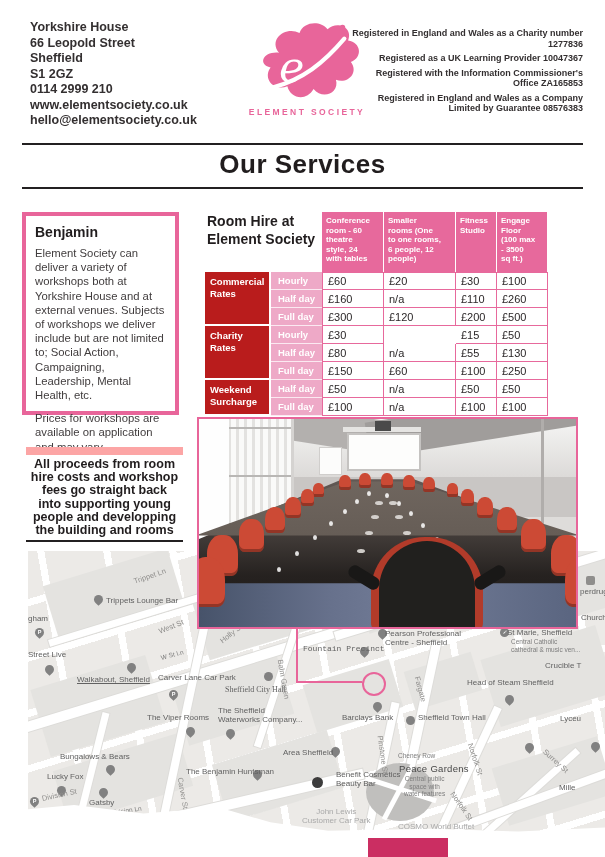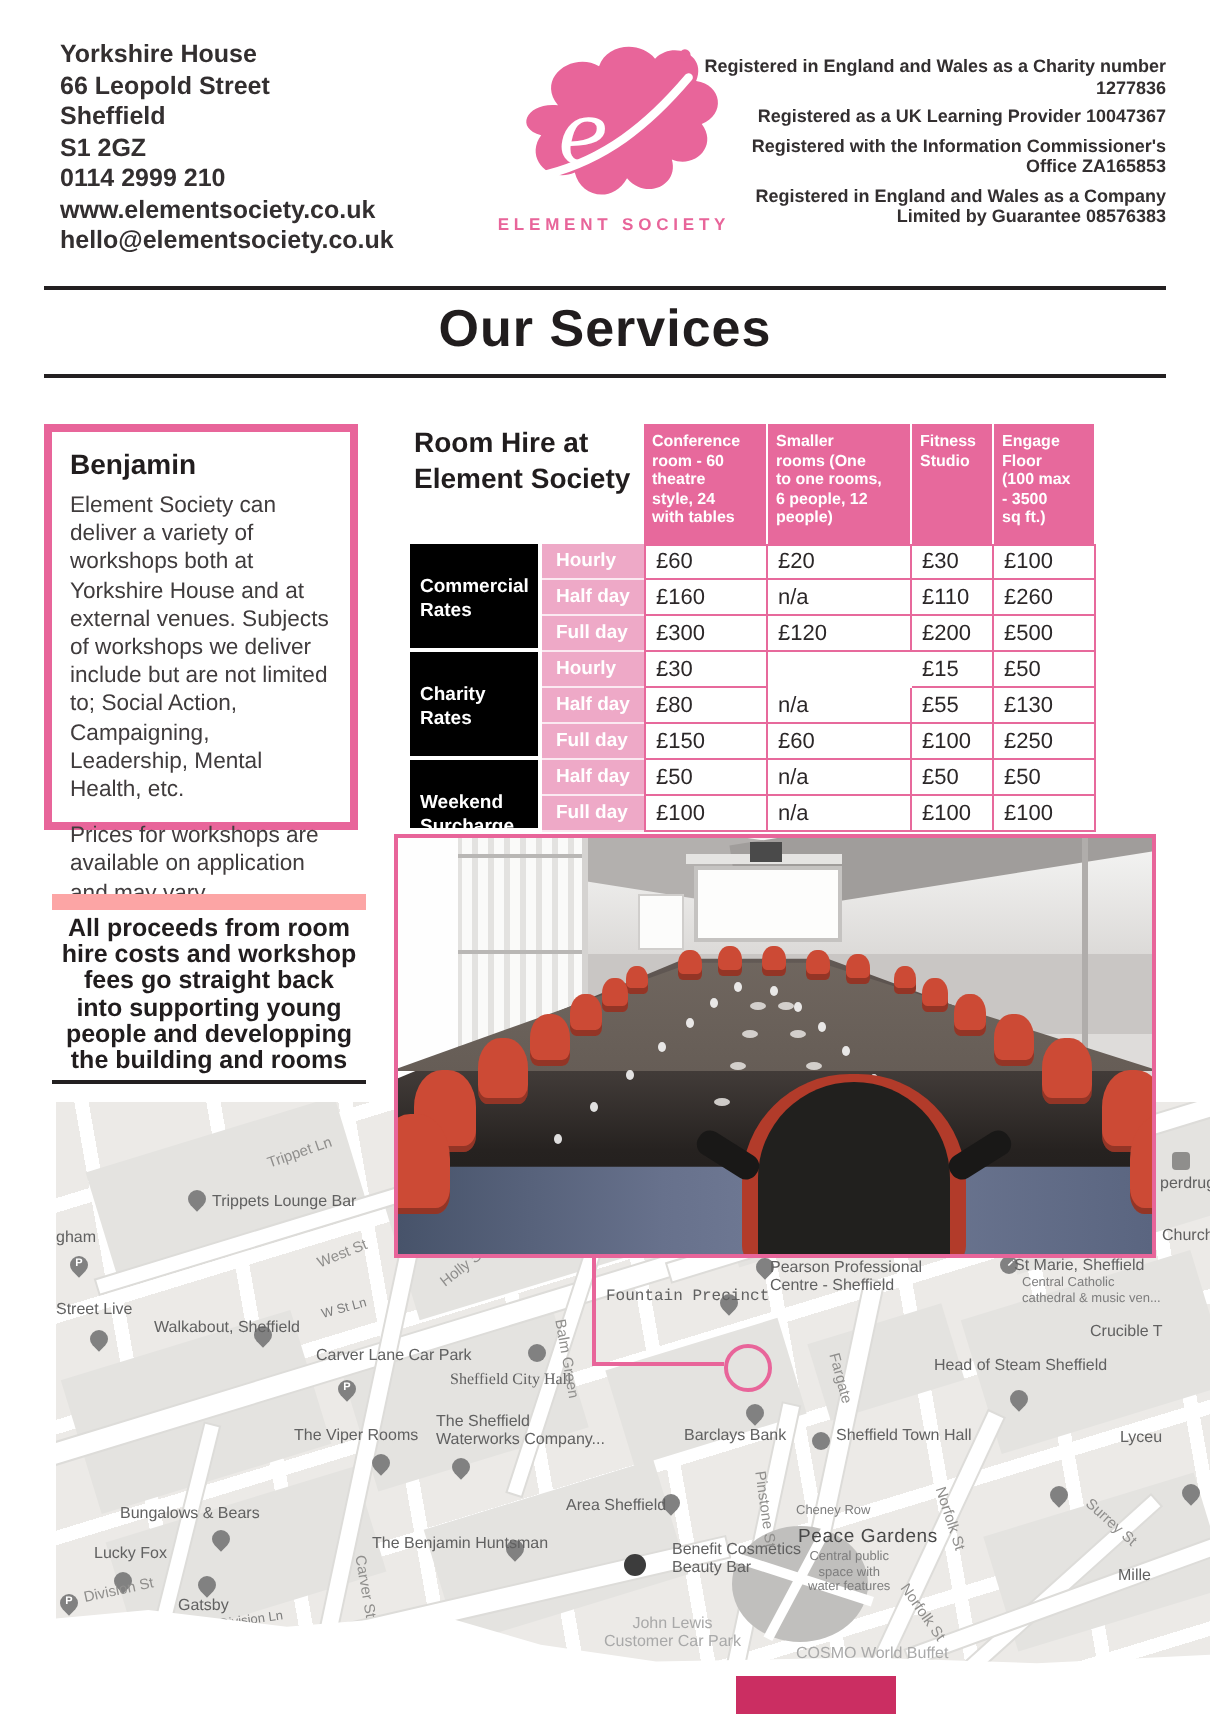--- a/index.html
+++ b/index.html
@@ -30,22 +30,22 @@
   .wbox p{margin:0 0 9px;font-size:11.3px;line-height:14.2px;color:#403c3d;}
 
   
   .rh-head{position:absolute;left:207px;top:213px;font-size:14px;font-weight:800;
            line-height:17.5px;color:#211d1e;white-space:pre-line;}
   .rh-table{position:absolute;left:205px;top:212px;display:grid;
             grid-template-columns:66px 51px 62px 72px 41px 51px;
             grid-template-rows:60px repeat(8,18px);}
   .th{background:#e7699c;color:#fff;font-weight:700;font-size:8px;line-height:9.6px;
       padding:4px 4px;border-right:1px solid #fff;white-space:pre-line;box-sizing:border-box;}
-  .gc{background:#000000;color:#fff;font-weight:700;font-size:9.5px;line-height:11.5px;
-      padding:16px 5px;border-right:2px solid #fff;border-bottom:2px solid #fff;box-sizing:border-box;}
+  .gc{background:#b91c1c;color:#fff;font-weight:700;font-size:9.5px;line-height:11.5px;
+      padding:4px 5px;border-right:2px solid #fff;border-bottom:2px solid #fff;box-sizing:border-box;}
   .sc{background:#eea9c7;color:#fff;font-weight:700;font-size:9.5px;
       padding:3px 0 0 7px;border-bottom:1px solid rgba(255,255,255,.75);box-sizing:border-box;}
   .vc{background:#fff;color:#2b2728;font-size:11px;display:flex;align-items:center;
       padding:0 0 0 5px;border-right:1.5px solid #e7699c;border-bottom:1.5px solid #e7699c;box-sizing:border-box;}
   .vl{border-left:1.5px solid #e7699c;} .vt{border-top:1.5px solid #e7699c;}
 
   
   .statement{position:absolute;left:26px;top:447px;width:157px;
              border-top:8px solid #fca5a5;border-bottom:2px solid #232021;}
   .st-text{margin:3px -15px 3px;text-align:center;white-space:pre-line;
@@ -270,21 +270,21 @@
       <div class="road" style="left: 498px; top: 178px; width: 7px; height: 130px; transform: rotate(48deg);"></div>
       <div class="road" style="left: 420px; top: 238px; width: 210px; height: 8px; transform: rotate(-20deg);"></div>
       <div class="road" style="left: 60px; top: 160px; width: 7px; height: 120px; transform: rotate(14deg);"></div>
       <div class="pg-circle"></div>
       <div class="pg-cut1"></div>
       <div class="pg-cut2"></div>
       <div class="ml street" style="left: 106px; top: 26px; transform: rotate(-19deg); transform-origin: left center;">Trippet Ln</div>
       <div class="ml poi" style="left: 78px; top: 45px;">Trippets Lounge Bar</div>
       <div class="ml poi" style="left: 0px; top: 63px;">gham</div>
       <div class="ml poi" style="left: 0px; top: 99px;">Street Live</div>
-      <div class="ml poi" style="left: 49px; top: 108px;">Walkabout, Sheffield</div>
+      <div class="ml poi" style="left: 49px; top: 124px; text-decoration: underline;">Walkabout, Sheffield</div>
       <div class="ml poi" style="left: 130px; top: 122px;">Carver Lane Car Park</div>
       <div class="ml street" style="left: 131px; top: 76px; transform: rotate(-22deg); transform-origin: left center;">West St</div>
       <div class="ml street tiny" style="left: 133px; top: 103px; transform: rotate(-15deg); transform-origin: left center;">W St Ln</div>
       <div class="ml poi" style="left: 119px; top: 162px;">The Viper Rooms</div>
       <div class="ml poi" style="left: 32px; top: 201px;">Bungalows &amp; Bears</div>
       <div class="ml poi" style="left: 19px; top: 221px;">Lucky Fox</div>
       <div class="ml poi" style="left: 61px; top: 247px;">Gatsby</div>
       <div class="ml street" style="left: 14px; top: 243px; transform: rotate(-12deg); transform-origin: left center;">Division St</div>
       <div class="ml street tiny" style="left: 82px; top: 258px; transform: rotate(-8deg); transform-origin: left center;">Division Ln</div>
       <div class="ml street" style="left: 152px; top: 222px; transform: rotate(80deg); transform-origin: left center;">Carver St</div>

